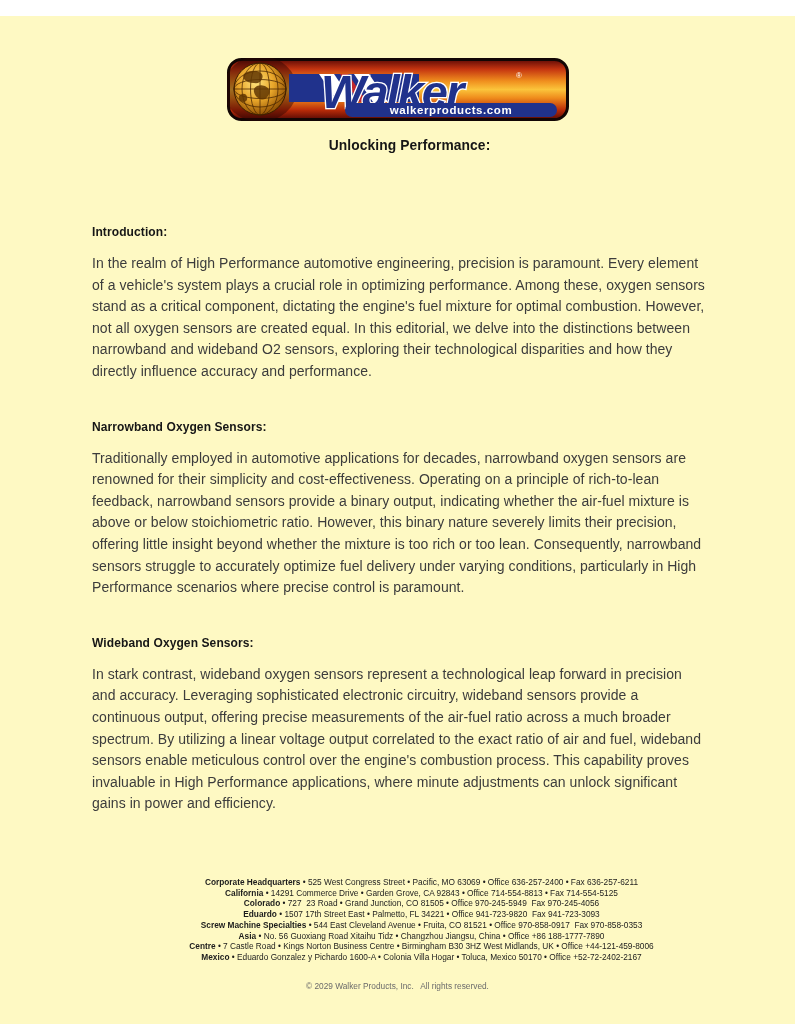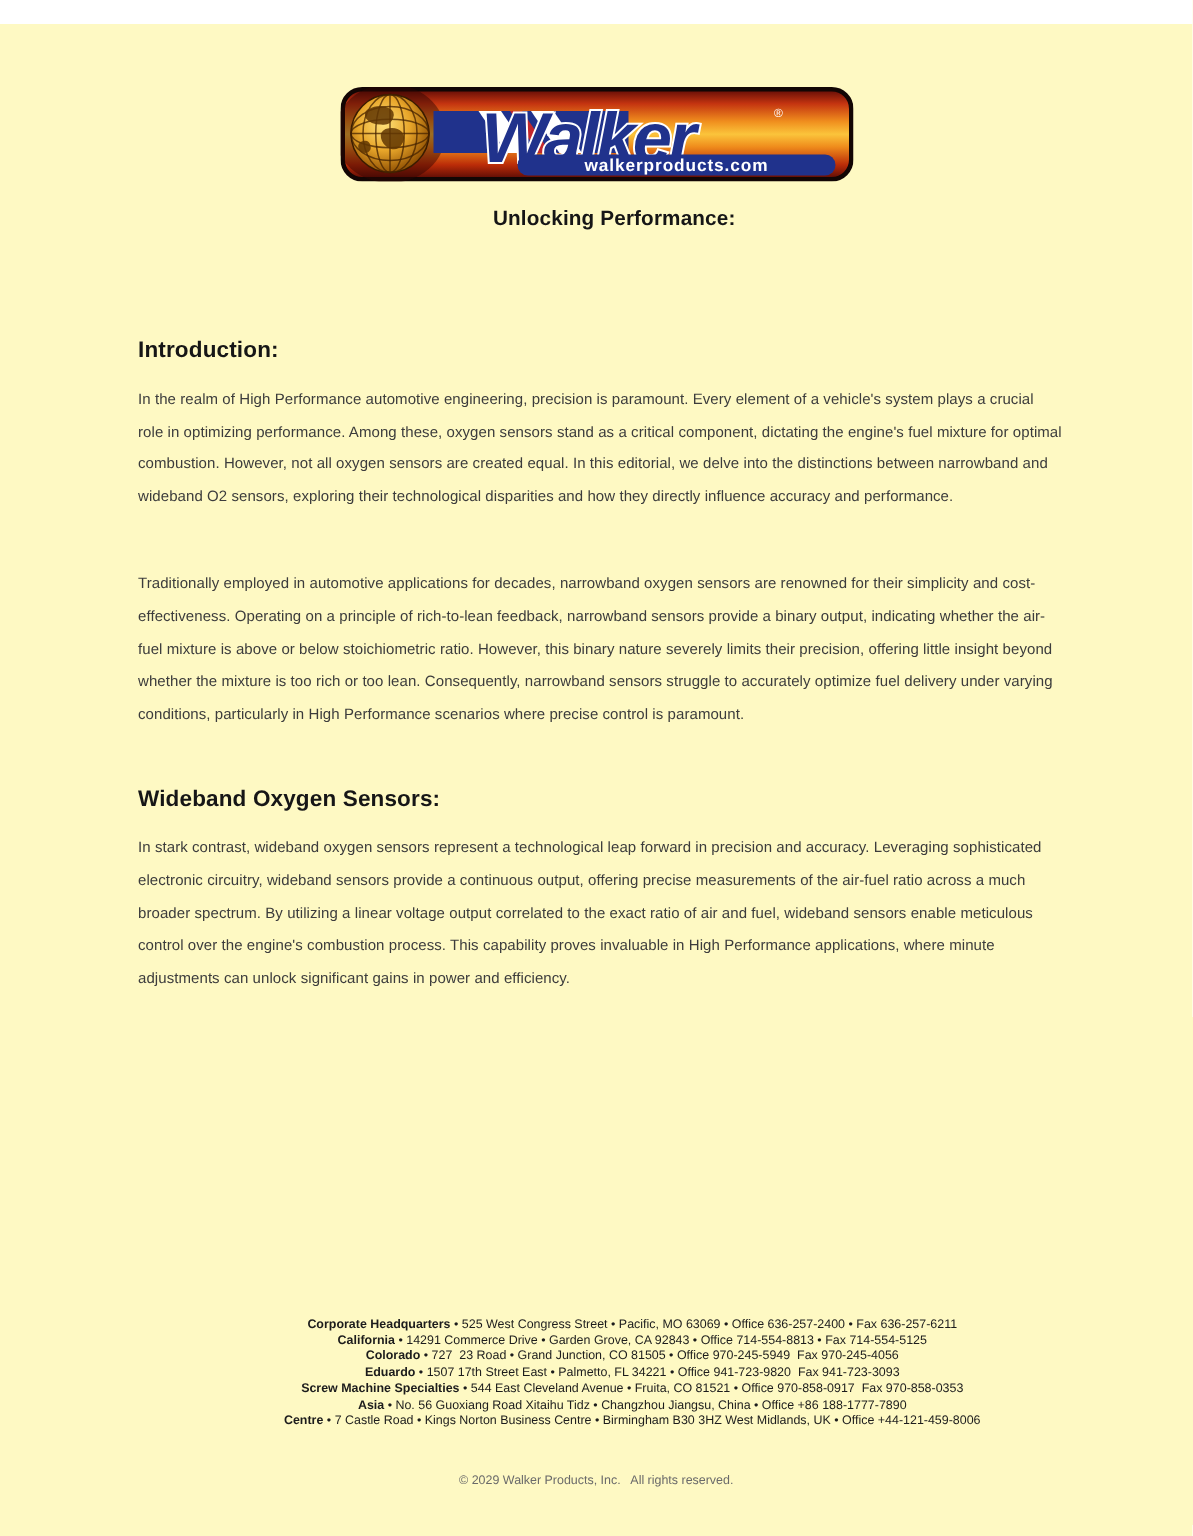--- a/index.html
+++ b/index.html
@@ -41,28 +41,28 @@
     letter-spacing: 0.1px;
   }
   .content {
     position: absolute;
     top: 209px;
     left: 92px;
     width: 616px;
   }
   .section { margin-bottom: 37px; }
   .section-heading {
-    font-size: 15px;
+    font-size: 12px;
     font-weight: 700;
     color: #161616;
     margin-bottom: 14px;
     letter-spacing: 0.1px;
   }
   .section-body {
-    font-size: 10px;
+    font-size: 14px;
     line-height: 21.6px;
     color: #3c3c3c;
     letter-spacing: 0.05px;
   }
   .footer {
     position: absolute;
     top: 861px;
     left: 0;
     width: 100%;
     text-align: center;
@@ -150,33 +150,35 @@
   <div class="titles">
     <div class="title-line1">Unlocking Performance:</div>
   </div>
 
   <div class="content">
     <div class="section">
       <div class="section-heading">Introduction:</div>
       <div class="section-body">In the realm of High Performance automotive engineering, precision is paramount. Every element of a vehicle's system plays a crucial role in optimizing performance. Among these, oxygen sensors stand as a critical component, dictating the engine's fuel mixture for optimal combustion. However, not all oxygen sensors are created equal. In this editorial, we delve into the distinctions between narrowband and wideband O2 sensors, exploring their technological disparities and how they directly influence accuracy and performance.</div>
     </div>
     <div class="section">
+      <div class="section-heading">Narrowband Oxygen Sensors:</div>
       <div class="section-body">Traditionally employed in automotive applications for decades, narrowband oxygen sensors are renowned for their simplicity and cost-effectiveness. Operating on a principle of rich-to-lean feedback, narrowband sensors provide a binary output, indicating whether the air-fuel mixture is above or below stoichiometric ratio. However, this binary nature severely limits their precision, offering little insight beyond whether the mixture is too rich or too lean. Consequently, narrowband sensors struggle to accurately optimize fuel delivery under varying conditions, particularly in High Performance scenarios where precise control is paramount.</div>
     </div>
     <div class="section">
       <div class="section-heading">Wideband Oxygen Sensors:</div>
       <div class="section-body">In stark contrast, wideband oxygen sensors represent a technological leap forward in precision and accuracy. Leveraging sophisticated electronic circuitry, wideband sensors provide a continuous output, offering precise measurements of the air-fuel ratio across a much broader spectrum. By utilizing a linear voltage output correlated to the exact ratio of air and fuel, wideband sensors enable meticulous control over the engine's combustion process. This capability proves invaluable in High Performance applications, where minute adjustments can unlock significant gains in power and efficiency.</div>
     </div>
   </div>
 
   <div class="footer">
     <div class="footer-line"><span class="footer-label">Corporate Headquarters</span><span> • 525 West Congress Street • Pacific, MO 63069 • Office 636-257-2400 • Fax 636-257-6211</span></div>
     <div class="footer-line"><span class="footer-label">California</span><span> • 14291 Commerce Drive • Garden Grove, CA 92843 • Office 714-554-8813 • Fax 714-554-5125</span></div>
     <div class="footer-line"><span class="footer-label">Colorado</span><span> • 727  23 Road • Grand Junction, CO 81505 • Office 970-245-5949  Fax 970-245-4056</span></div>
     <div class="footer-line"><span class="footer-label">Eduardo</span><span> • 1507 17th Street East • Palmetto, FL 34221 • Office 941-723-9820  Fax 941-723-3093</span></div>
     <div class="footer-line"><span class="footer-label">Screw Machine Specialties</span><span> • 544 East Cleveland Avenue • Fruita, CO 81521 • Office 970-858-0917  Fax 970-858-0353</span></div>
     <div class="footer-line"><span class="footer-label">Asia</span><span> • No. 56 Guoxiang Road Xitaihu Tidz • Changzhou Jiangsu, China • Office +86 188-1777-7890</span></div>
     <div class="footer-line"><span class="footer-label">Centre</span><span> • 7 Castle Road • Kings Norton Business Centre • Birmingham B30 3HZ West Midlands, UK • Office +44-121-459-8006</span></div>
+    <div class="footer-line"><span class="footer-label">Mexico</span><span> • Eduardo Gonzalez y Pichardo 1600-A • Colonia Villa Hogar • Toluca, Mexico 50170 • Office +52-72-2402-2167</span></div>
   </div>
 
   <div class="copyright">© 2029 Walker Products, Inc.   All rights reserved.</div>
 
 </div>
 
 </body></html>

